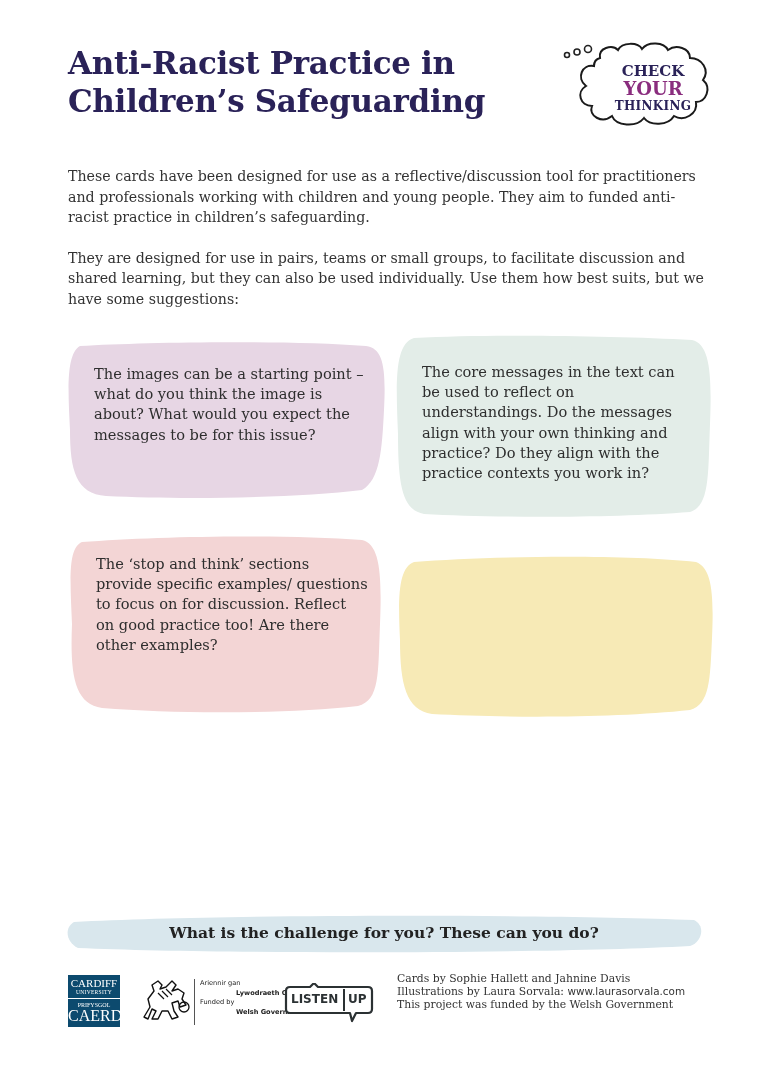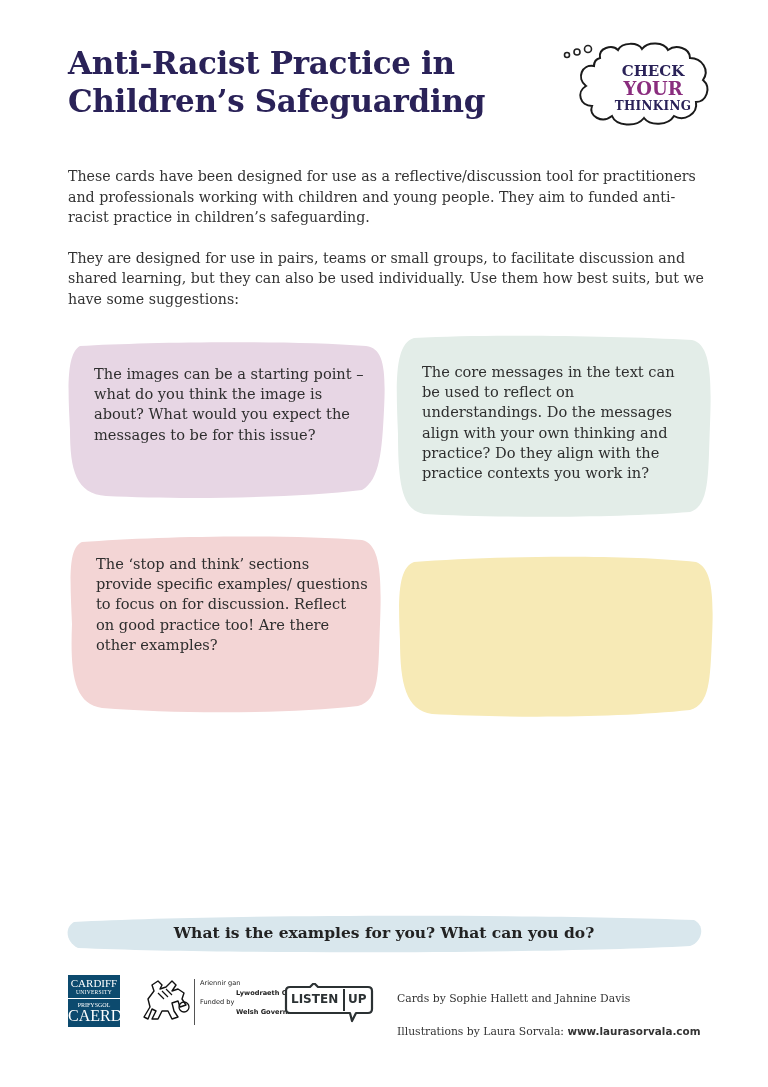--- a/index.html
+++ b/index.html
@@ -31,22 +31,22 @@
   .cardiff .c1 { display: block; font-size: 11px; line-height: 11px; margin-top: 3px; }
   .cardiff .c2 { display: block; font-size: 5.5px; line-height: 7px; letter-spacing: 0.3px; border-bottom: 1px solid #fff; padding-bottom: 2px; }
   .cardiff .c3 { display: block; font-size: 6px; line-height: 9px; margin-top: 2px; }
   .cardiff .c4 { display: block; font-size: 16px; line-height: 11px; }
   .dragon { position: absolute; left: 72px; top: 4px; width: 52px; height: 46px; }
   .wg-divider { position: absolute; left: 128px; top: 6px; width: 1px; height: 46px; background: #555; }
   .wg-text { position: absolute; left: 134px; top: 6px; font-family: "DejaVu Sans", sans-serif; font-size: 6.6px; line-height: 9.5px; color: #222; }
   .wg-text b { font-weight: bold; margin-left: 36px; }
   .listen { position: absolute; left: 218px; top: 10px; width: 90px; height: 40px; }
   .credits { position: absolute; left: 397px; top: 972px; font-size: 10.8px; line-height: 13.2px; color: #333; }
-  .credits b { font-family: "DejaVu Sans", sans-serif; font-weight: bold; font-size: 10.4px; }
-  .credits div { white-space: nowrap; margin-top: 20px; }
+  .credits b { font-family: "DejaVu Sans", sans-serif; font-weight: normal; font-size: 10.4px; }
+  .credits div { white-space: nowrap; }
 </style>
 </head>
 <body>
 
 <h1 class="title">
   <span>Anti-Racist Practice in</span>
   <span>Children’s Safeguarding</span>
 </h1>
 
 <div class="logo">
@@ -92,21 +92,21 @@
 <div class="card card-4">
   <svg class="blob" viewBox="0 0 318 164" preserveAspectRatio="none" width="318" height="164">
     <path d="M18 8 C90 2, 230 0, 300 8 C316 14, 318 40, 316 84 C314 126, 314 150, 294 156 C220 164, 110 164, 36 160 C10 156, 4 130, 4 86 C2 44, 2 14, 18 8 Z" fill="#f7eab6"></path>
   </svg>
 </div>
 
 <div class="banner">
   <svg class="blob" viewBox="0 0 636 42" preserveAspectRatio="none" width="636" height="42" style="position:absolute;left:0;top:0;">
     <path d="M8 10 C150 2, 480 2, 628 8 C640 14, 636 30, 624 34 C480 42, 150 42, 12 36 C0 30, -2 16, 8 10 Z" fill="#d9e7ed"></path>
   </svg>
-  <div class="banner-text">What is the examples for you? What can you do?</div>
+  <div class="banner-text">What is the challenge for you? These can you do?</div>
 </div>
 
 <div class="footer-logos">
   <div class="cardiff">
     <span class="c1">CARDIFF</span>
     <span class="c2">UNIVERSITY</span>
     <span class="c3">PRIFYSGOL</span>
     <span class="c4">CAERDYDD</span>
   </div>
 
@@ -129,13 +129,14 @@
       <line x1="60" y1="6" x2="60" y2="28" stroke="#2b3133" stroke-width="2"></line>
     </svg>
     <span style="position:absolute;left:7px;top:9px;font-family:'DejaVu Sans',sans-serif;font-weight:bold;font-size:12px;color:#2b3133;">LISTEN</span>
     <span style="position:absolute;left:64px;top:9px;font-family:'DejaVu Sans',sans-serif;font-weight:bold;font-size:12px;color:#2b3133;">UP</span>
   </div>
 </div>
 
 <div class="credits">
   <div>Cards by Sophie Hallett and Jahnine Davis</div>
   <div><span>Illustrations by Laura Sorvala: </span><b>www.laurasorvala.com</b></div>
+  <div>This project was funded by the Welsh Government</div>
 </div>
 
 </body></html>

